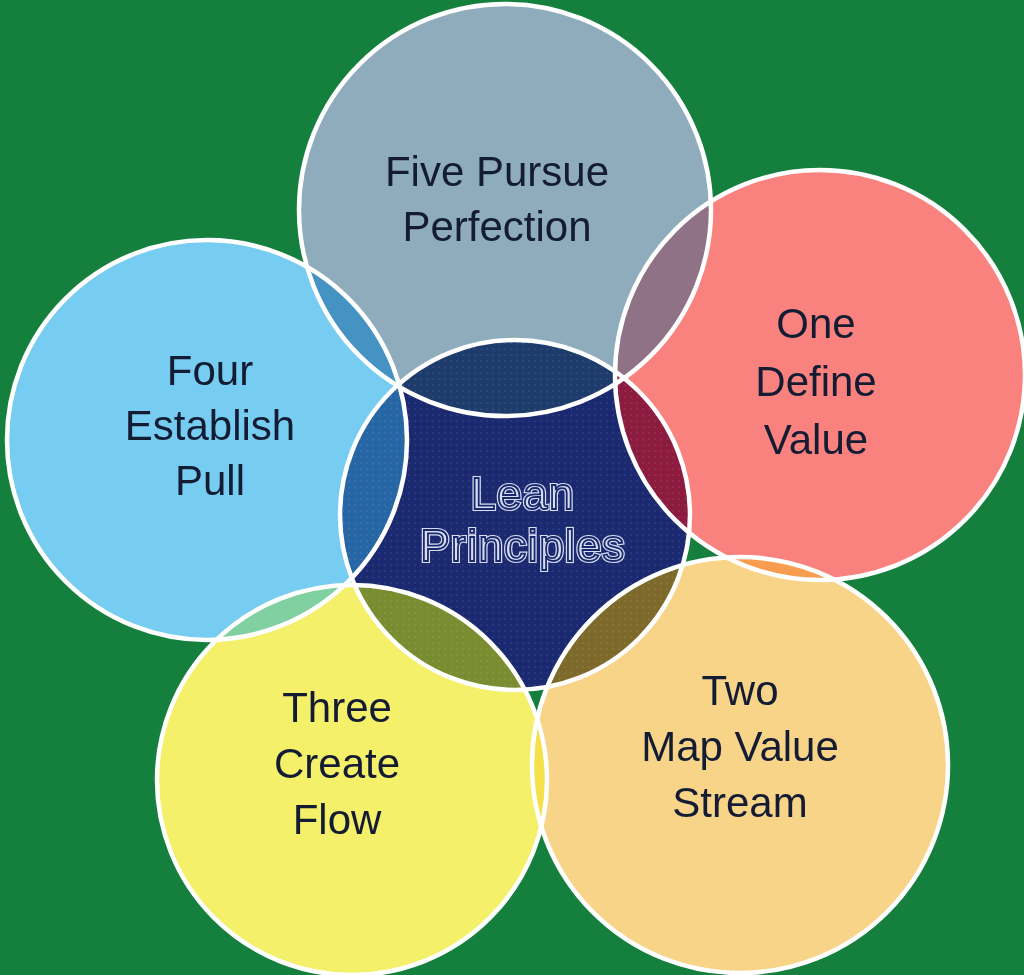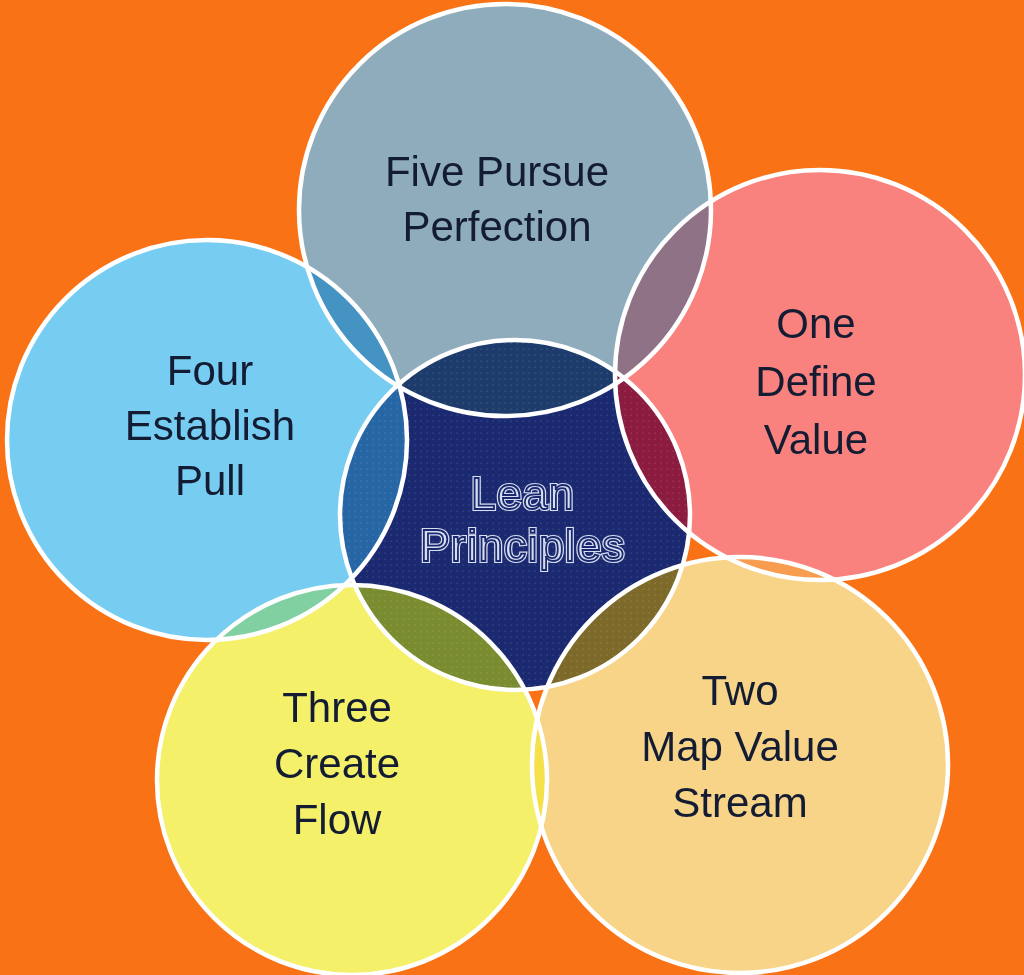--- a/index.html
+++ b/index.html
@@ -4,21 +4,21 @@
 <style>
   html, body {
     margin: 0;
     padding: 0;
     background: #ffffff;
   }
   .stage {
     position: relative;
     width: 1024px;
     height: 975px;
-    background: #f97316;
+    background: #15803d;
     overflow: hidden;
     font-family: "Liberation Sans", sans-serif;
   }
   svg { display: block; }
   .lbl {
     font-family: "Liberation Sans", sans-serif;
     font-size: 42px;
     text-anchor: middle;
   }
   .center-lbl {

